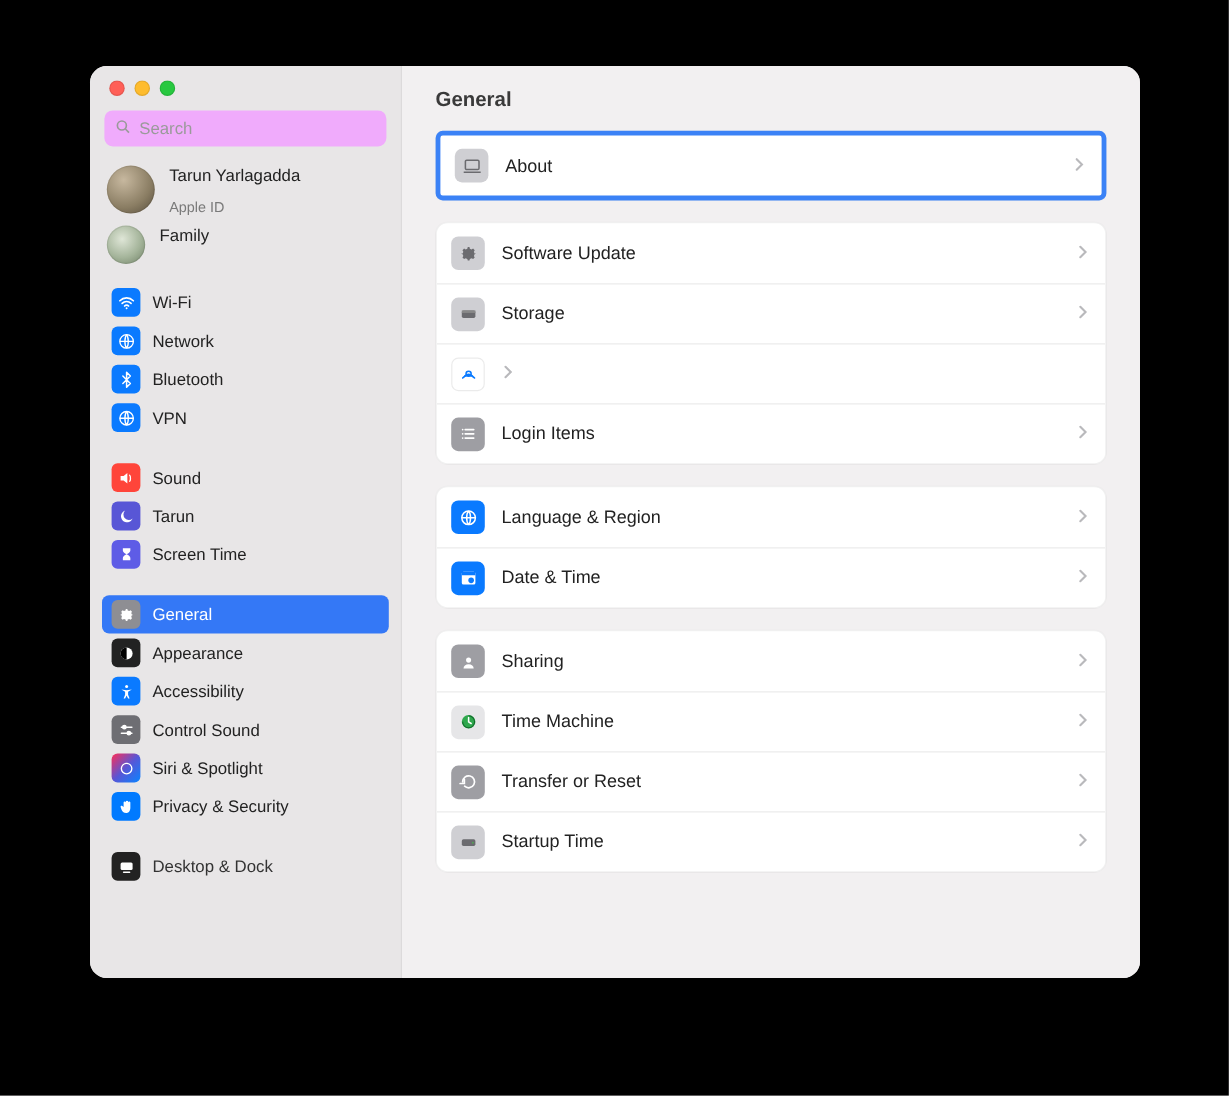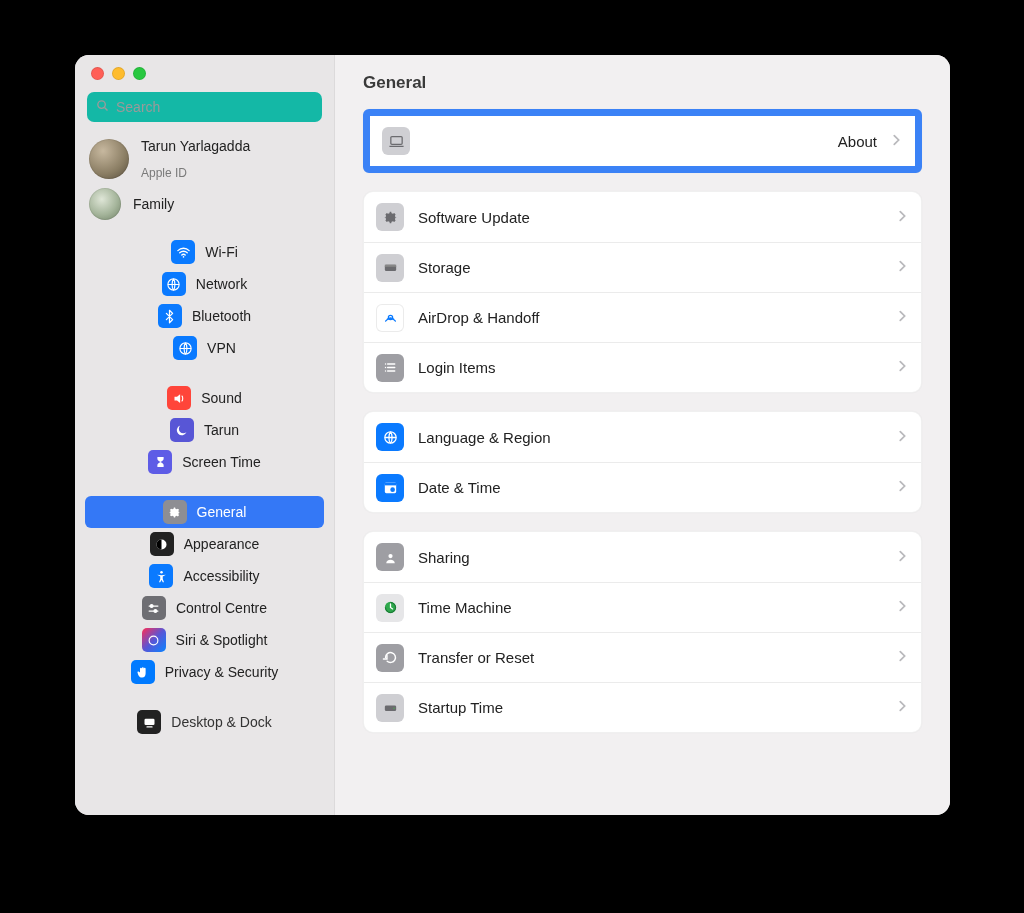--- a/index.html
+++ b/index.html
@@ -59,54 +59,53 @@
     margin-bottom: 12px;
   }
   .tl { width: 13px; height: 13px; border-radius: 50%; }
   .tl.red { background:#ff5f57; border:0.5px solid rgba(0,0,0,0.1);}
   .tl.yellow { background:#febc2e; border:0.5px solid rgba(0,0,0,0.1);}
   .tl.green { background:#28c840; border:0.5px solid rgba(0,0,0,0.1);}
 
   .search-wrap { padding: 0 12px 10px 12px; }
   .search {
     display:flex; align-items:center;
-    background:#14b8a6;
+    background:#f0abfc;
     border-radius:7px;
     height:30px;
     padding: 0 8px;
     color:#8a8a8a;
   }
   .search input {
     border:none; background:transparent; outline:none;
     font-size:14px; color:#444; width:100%;
     margin-left:6px;
   }
   .search input::placeholder{ color:#9a9a9a; }
 
-  .account { display:flex; align-items:center; padding: 6px 14px; gap:12px;}
+  .account { display:flex; padding: 6px 14px; gap:12px;}
   .avatar {
     width:40px; height:40px; border-radius:50%;
     background: radial-gradient(circle at 35% 30%, #c7b89f, #8a7d63 60%, #534a3a);
     box-shadow: inset 0 0 0 1px rgba(0,0,0,0.07);
   }
   .avatar.small { width:32px; height:32px;
     background: radial-gradient(circle at 40% 35%, #dfe6d7, #a4b49a 55%, #6c7d63);
   }
   .acct-text .name{ font-size:14px; font-weight:500; color:#222; }
   .acct-text .sub{ font-size:12px; color:#7a7a7a; margin-top:12px;}
 
   .sb-list { margin-top: 8px; padding: 0 10px 0 10px; overflow-y:auto; flex:1;}
   .sb-group { margin-bottom: 18px; }
   .sb-item {
     display:flex; align-items:center; gap:10px;
     height:32px; padding: 0 8px;
     border-radius:6px;
     font-size:14px; color:#222;
     cursor:default;
-    justify-content:center;
   }
   .sb-item.selected {
     background:#3478f6; color:#fff;
   }
   .sb-icon {
     width:24px; height:24px; border-radius:5px;
     display:flex; align-items:center; justify-content:center;
     flex-shrink:0;
     color:#fff;
   }
@@ -136,23 +135,22 @@
   }
   .panel {
     background:#fff;
     border:1px solid rgba(0,0,0,0.06);
     border-radius:10px;
     margin-bottom:18px;
     overflow:hidden;
     box-shadow: 0 0 0 0.5px rgba(0,0,0,0.02);
   }
   .panel.highlight {
-    border:7px solid #3b82f6;
+    border:4px solid #3b82f6;
     border-radius:6px;
-    text-align:right;
   }
   .row {
     display:flex; align-items:center;
     height:50px;
     padding: 0 14px 0 12px;
     gap:14px;
     position:relative;
   }
   .row + .row { border-top: 1px solid rgba(0,0,0,0.08); }
   .row .ricon{
@@ -315,21 +313,21 @@
         </div>
         <div class="sb-item">
           <span class="sb-icon bg-graydark">
             <svg viewBox="0 0 24 24" fill="none" stroke="white" stroke-width="2" stroke-linecap="round">
                   <line x1="5" y1="8" x2="19" y2="8"></line>
                   <circle cx="9" cy="8" r="2.2" fill="white"></circle>
                   <line x1="5" y1="16" x2="19" y2="16"></line>
                   <circle cx="15" cy="16" r="2.2" fill="white"></circle>
                 </svg>
           </span>
-          <span>Control Centre</span>
+          <span>Control Sound</span>
         </div>
         <div class="sb-item">
           <span class="sb-icon bg-siri">
             <svg viewBox="0 0 24 24" fill="none" stroke="white" stroke-width="1.8">
                   <circle cx="12" cy="12" r="7"></circle>
                 </svg>
           </span>
           <span>Siri &amp; Spotlight</span>
         </div>
         <div class="sb-item">
@@ -400,21 +398,20 @@
               </svg></span>
       </div>
       <div class="row">
         <span class="ricon bg-white">
           <svg viewBox="0 0 24 24" fill="none" stroke="#0a7aff" stroke-width="1.8">
                 <circle cx="12" cy="12" r="3"></circle>
                 <path d="M5 17a9 9 0 0114 0" stroke-linecap="round"></path>
                 <path d="M7.5 14.5a6 6 0 019 0" stroke-linecap="round"></path>
               </svg>
         </span>
-        <span class="label">AirDrop &amp; Handoff</span>
         <span class="chev"><svg viewBox="0 0 10 16" fill="none" stroke="currentColor" stroke-width="2" stroke-linecap="round">
                 <path d="M3 3l5 5-5 5"></path>
               </svg></span>
       </div>
       <div class="row">
         <span class="ricon bg-list">
           <svg viewBox="0 0 24 24" fill="none" stroke="white" stroke-width="2" stroke-linecap="round">
                 <line x1="8" y1="7" x2="18" y2="7"></line>
                 <line x1="8" y1="12" x2="18" y2="12"></line>
                 <line x1="8" y1="17" x2="18" y2="17"></line>

